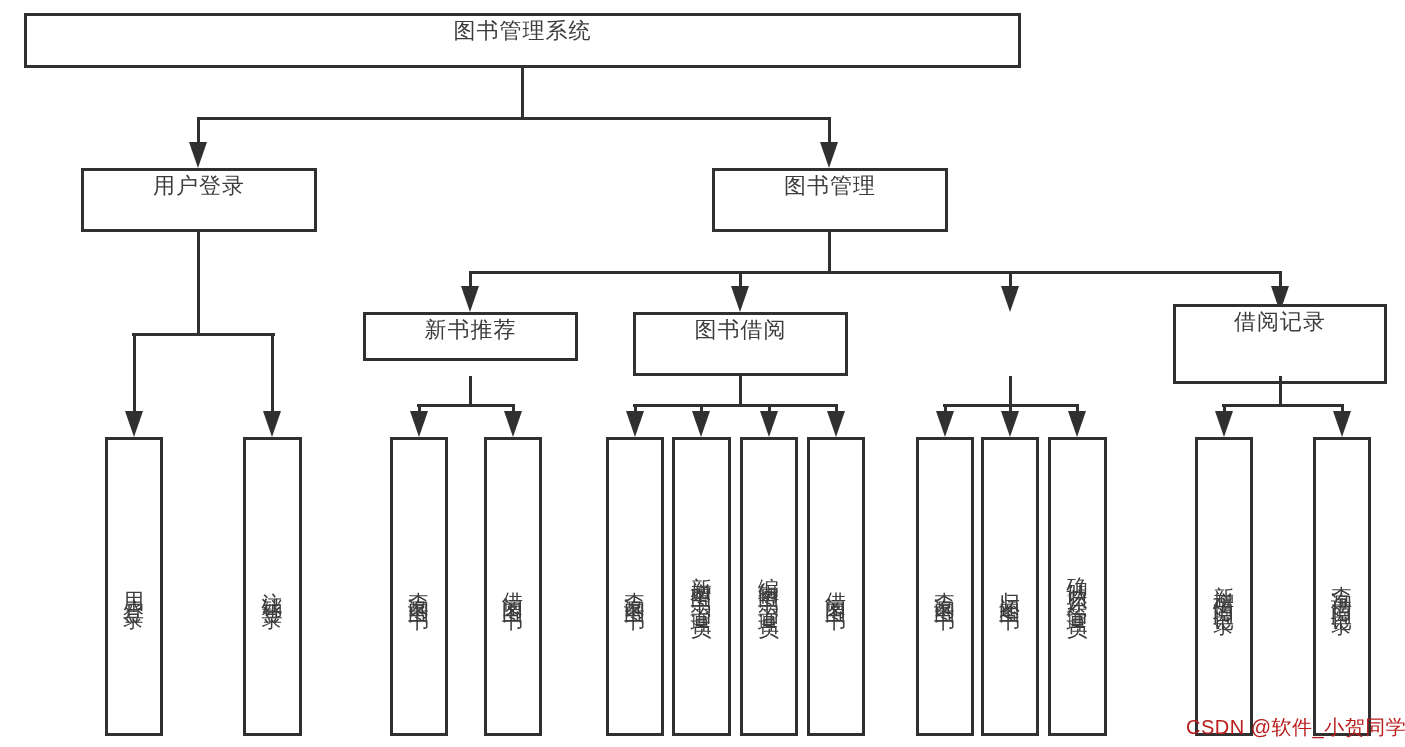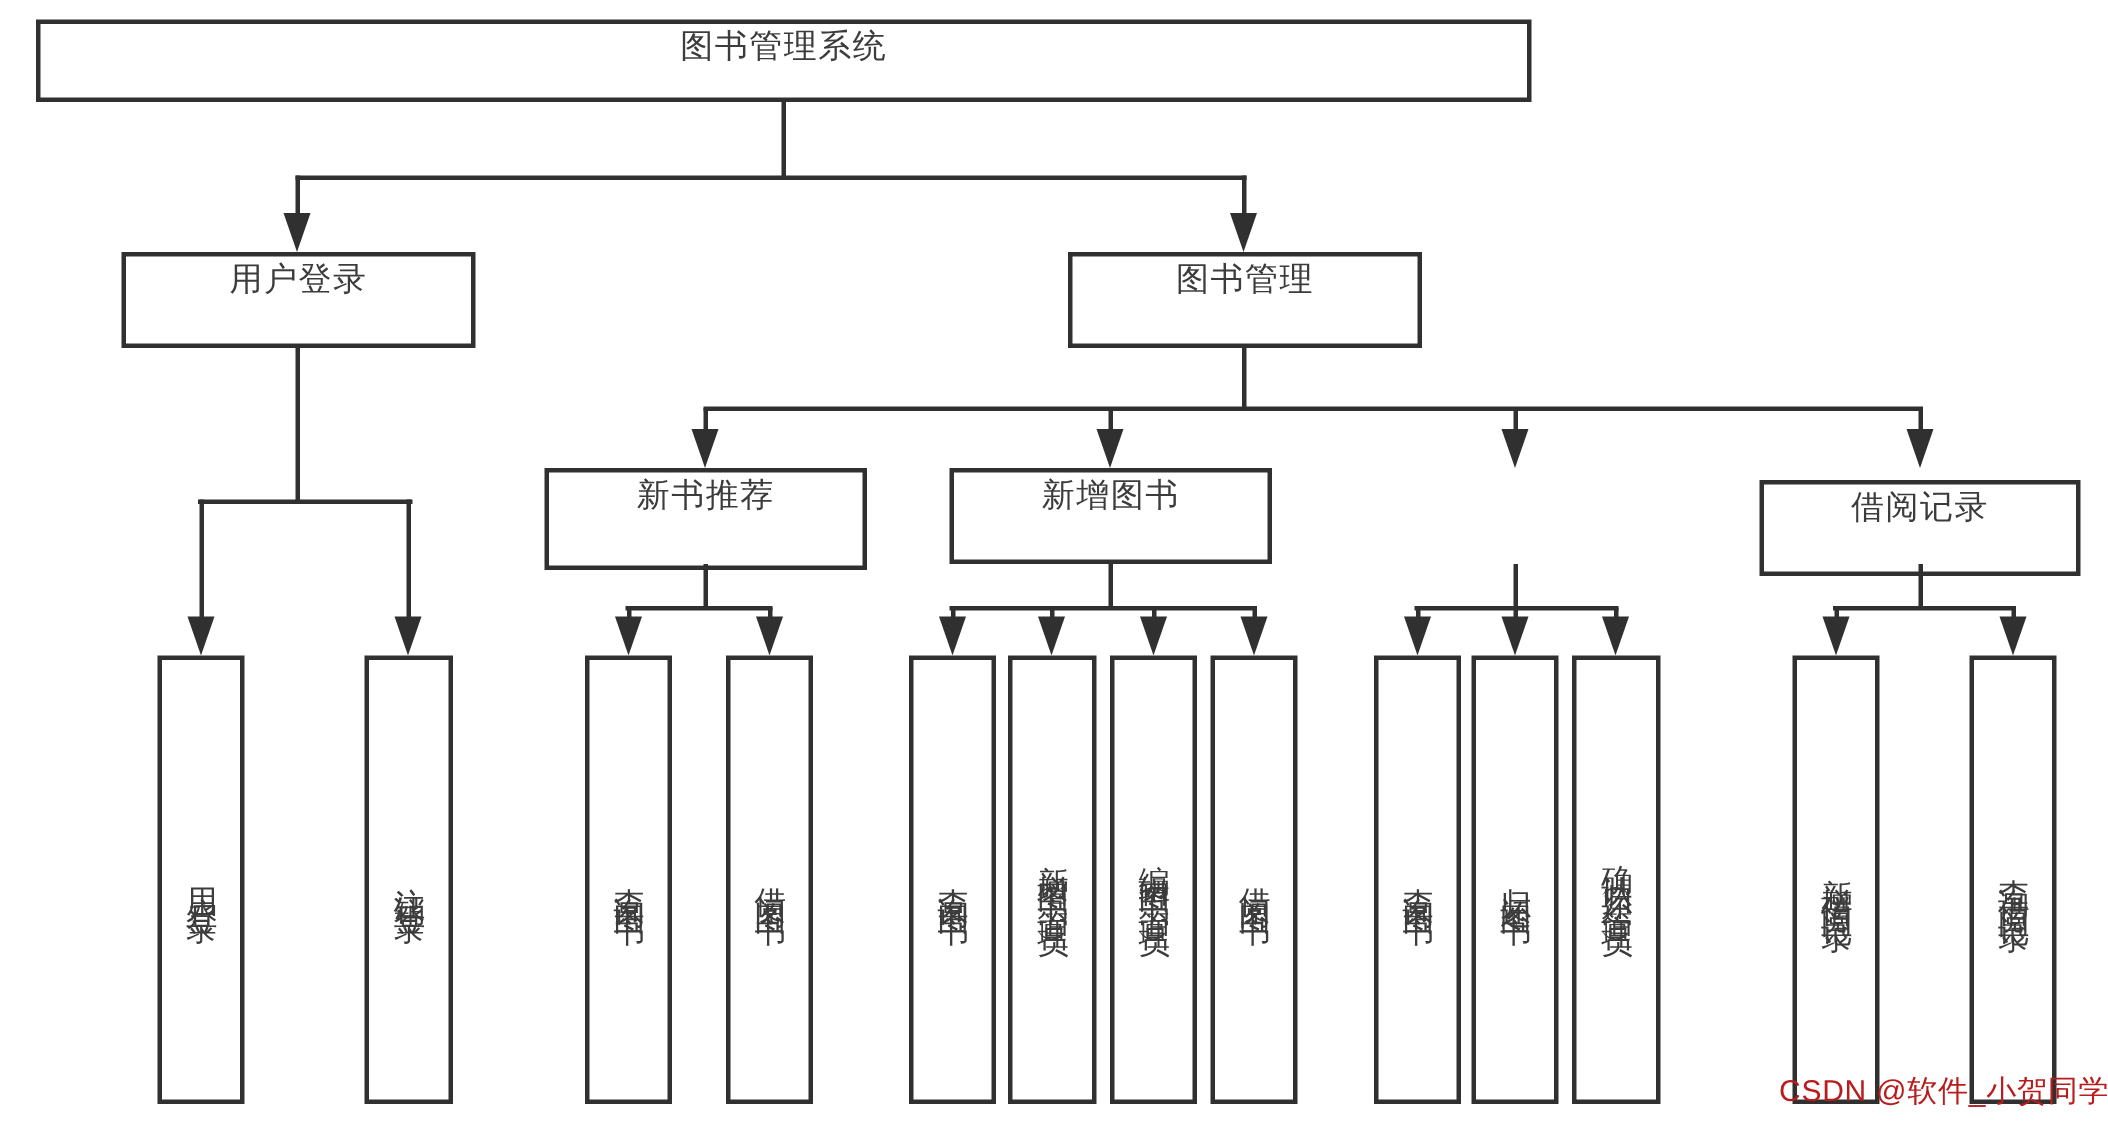--- a/index.html
+++ b/index.html
@@ -87,27 +87,27 @@
   <div class="line" style="left:469px;top:271px;width:813px;height:3px;"></div>
   <div class="line" style="left:469px;top:272px;width:3px;height:18px;"></div>
   <div class="arrowhead" style="left:461px;top:286px;"></div>
   <div class="line" style="left:739px;top:272px;width:3px;height:18px;"></div>
   <div class="arrowhead" style="left:731px;top:286px;"></div>
   <div class="line" style="left:1009px;top:272px;width:3px;height:18px;"></div>
   <div class="arrowhead" style="left:1001px;top:286px;"></div>
   <div class="line" style="left:1279px;top:272px;width:3px;height:18px;"></div>
   <div class="arrowhead" style="left:1271px;top:286px;"></div>
 
-  <div class="hbox" style="left:363px;top:312px;width:215px;height:68px;">
+  <div class="hbox" style="left:363px;top:312px;width:215px;height:49px;">
     <span class="lbl">新书推荐</span>
   </div>
   <div class="hbox" style="left:633px;top:312px;width:215px;height:64px;">
-    <span class="lbl">新增图书</span>
+    <span class="lbl">图书借阅</span>
   </div>
-  <div class="hbox" style="left:1173px;top:320px;width:214px;height:64px;">
+  <div class="hbox" style="left:1173px;top:304px;width:214px;height:80px;">
     <span class="lbl">借阅记录</span>
   </div>
 
   <div class="line" style="left:469px;top:376px;width:3px;height:30px;"></div>
   <div class="line" style="left:417px;top:404px;width:98px;height:3px;"></div>
   <div class="line" style="left:418px;top:405px;width:3px;height:9px;"></div>
   <div class="arrowhead" style="left:410px;top:411px;"></div>
   <div class="line" style="left:512px;top:405px;width:3px;height:9px;"></div>
   <div class="arrowhead" style="left:504px;top:411px;"></div>
 

